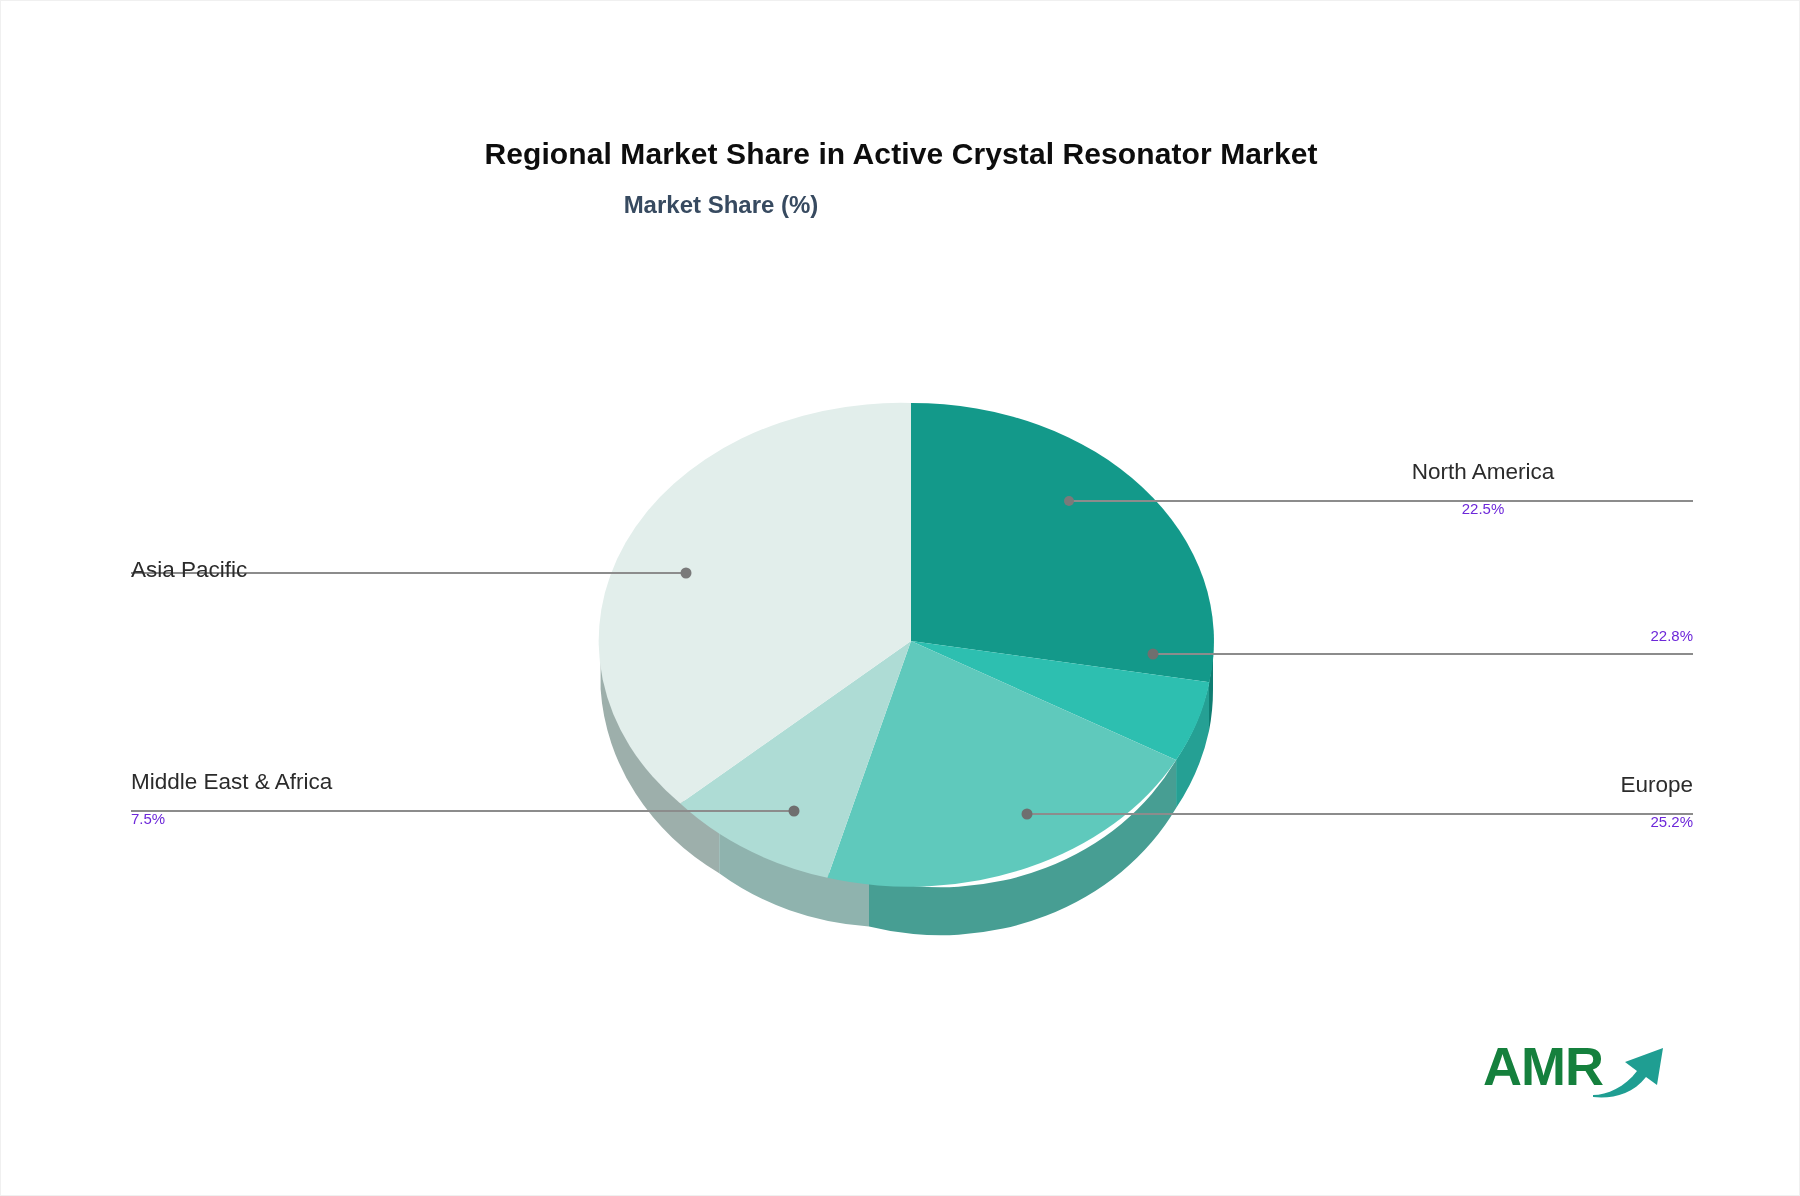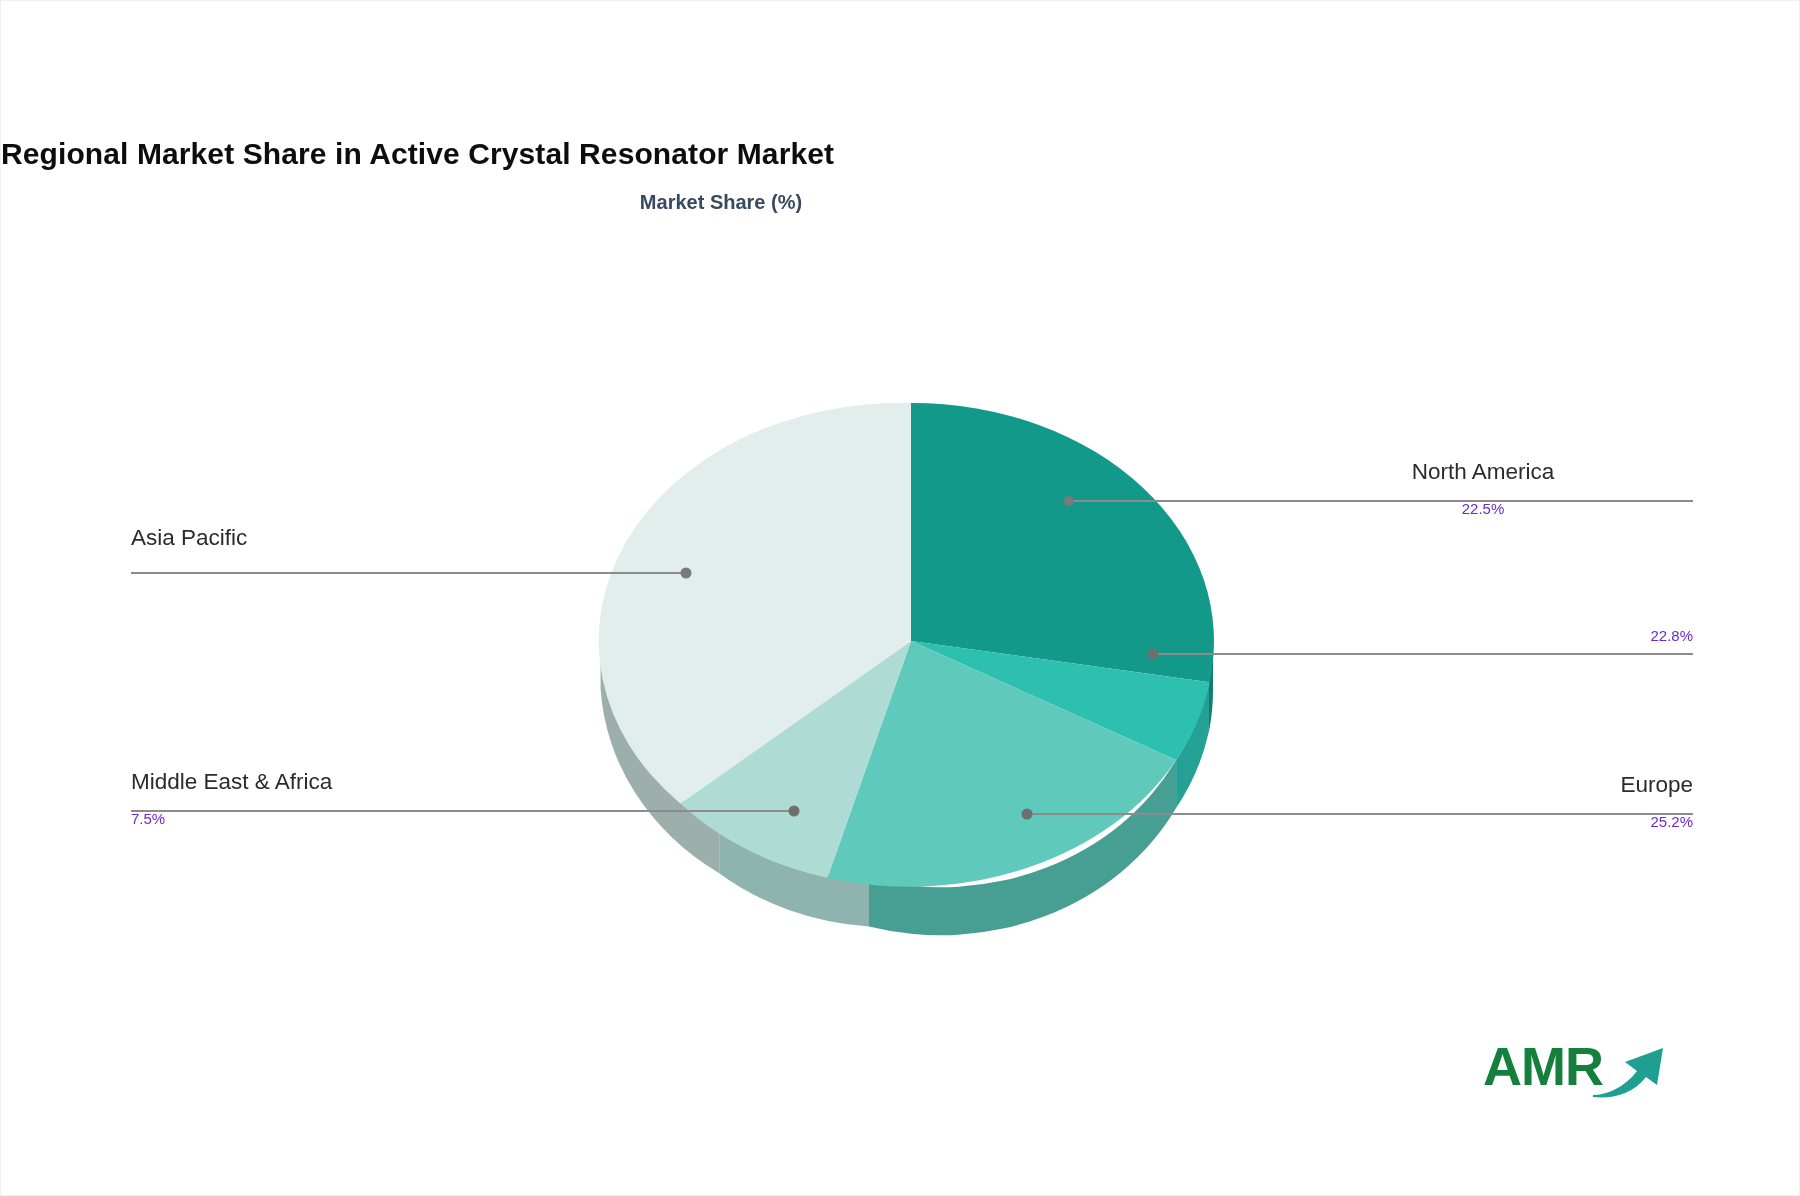--- a/index.html
+++ b/index.html
@@ -17,32 +17,33 @@
     overflow: hidden;
     font-family: "Liberation Sans", sans-serif;
   }
 
   
   #title {
     position: absolute;
     top: 136px;
     left: 0;
     width: 1800px;
+    text-align: center;
     font-size: 30px;
     font-weight: bold;
     color: #0d0d0d;
     letter-spacing: 0.1px;
   }
   #subtitle {
     position: absolute;
     top: 190px;
     left: 0;
     width: 1440px;
     text-align: center;
-    font-size: 20px;
+    font-size: 24px;
     font-weight: bold;
     color: #374a60;
   }
 
   
   #pie-wrap {
     position: absolute;
     left: 578px;
     top: 372px;
     width: 664px;
@@ -183,21 +184,21 @@
   <div class="callout right" style="left:1272px; top:771px;">
     <div class="lbl">Europe</div>
     <div class="val">25.2%</div>
   </div>
 
   <div class="callout left" style="left:130px; top:768px;">
     <div class="lbl">Middle East &amp; Africa</div>
     <div class="val">7.5%</div>
   </div>
 
-  <div class="callout left" style="left:130px; top:524px;">
+  <div class="callout left" style="left:130px; top:556px;">
     <div class="lbl">Asia Pacific</div>
   </div>
 
   <div id="logo">
     <div class="amr-text">AMR</div>
     <svg width="78" height="62" viewBox="0 0 78 62" xmlns="http://www.w3.org/2000/svg">
       <path fill="#1f9e92" d="M2 58 C 16 58, 34 50, 46 34 L 34 25 L 72 11 L 66 48 L 55 40 C 41 58, 20 62, 2 60 Z"></path>
     </svg>
   </div>
 

